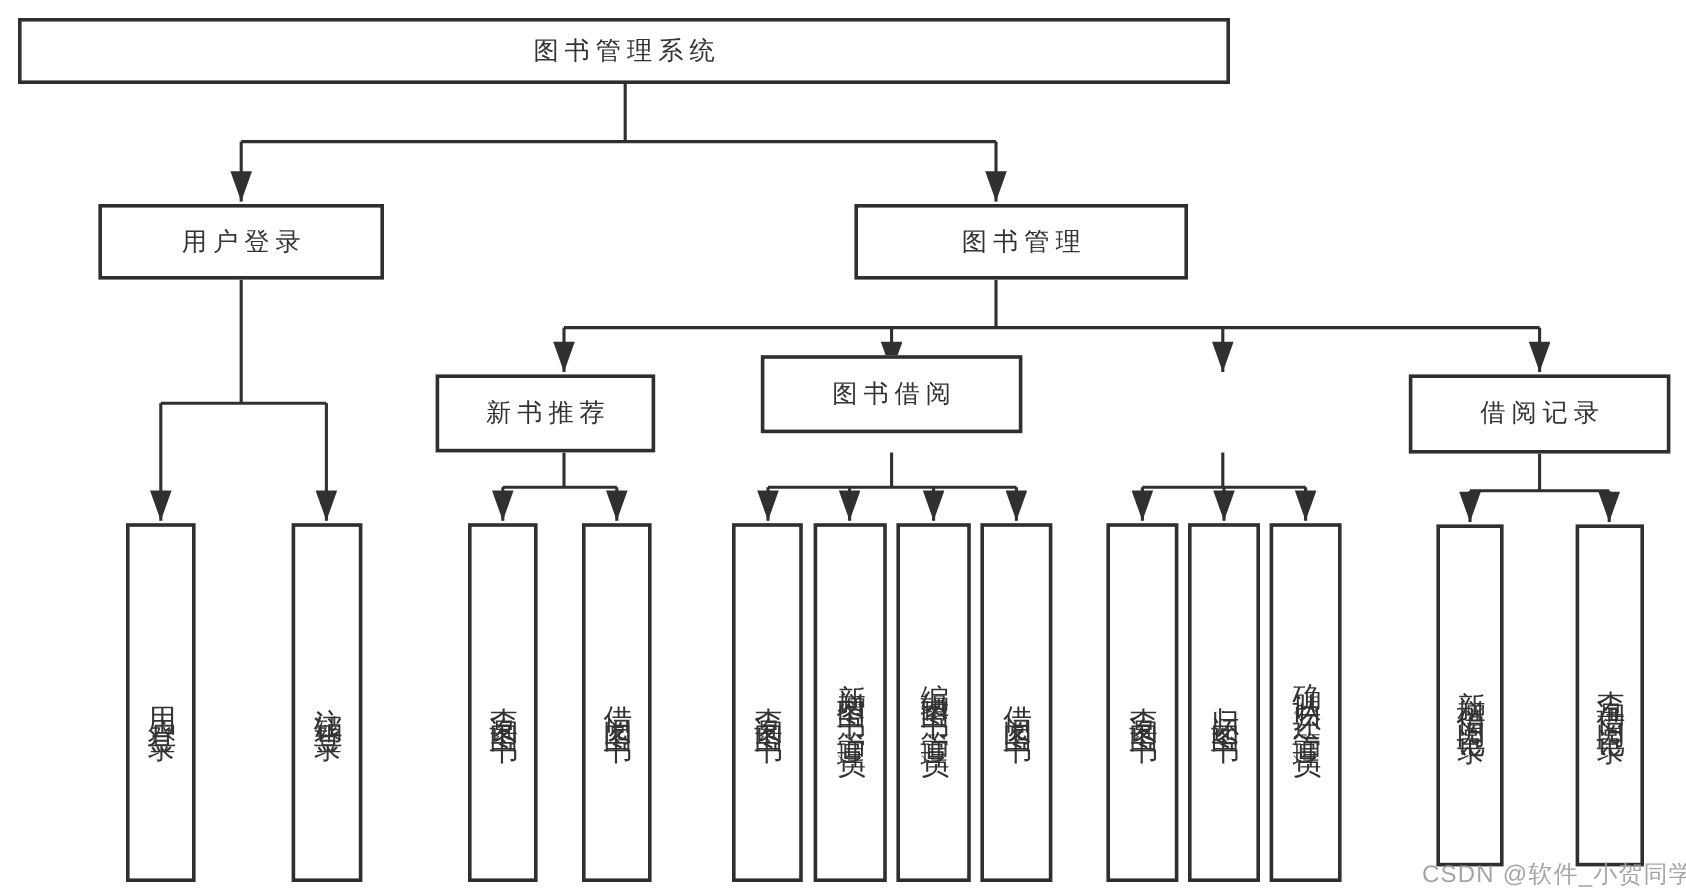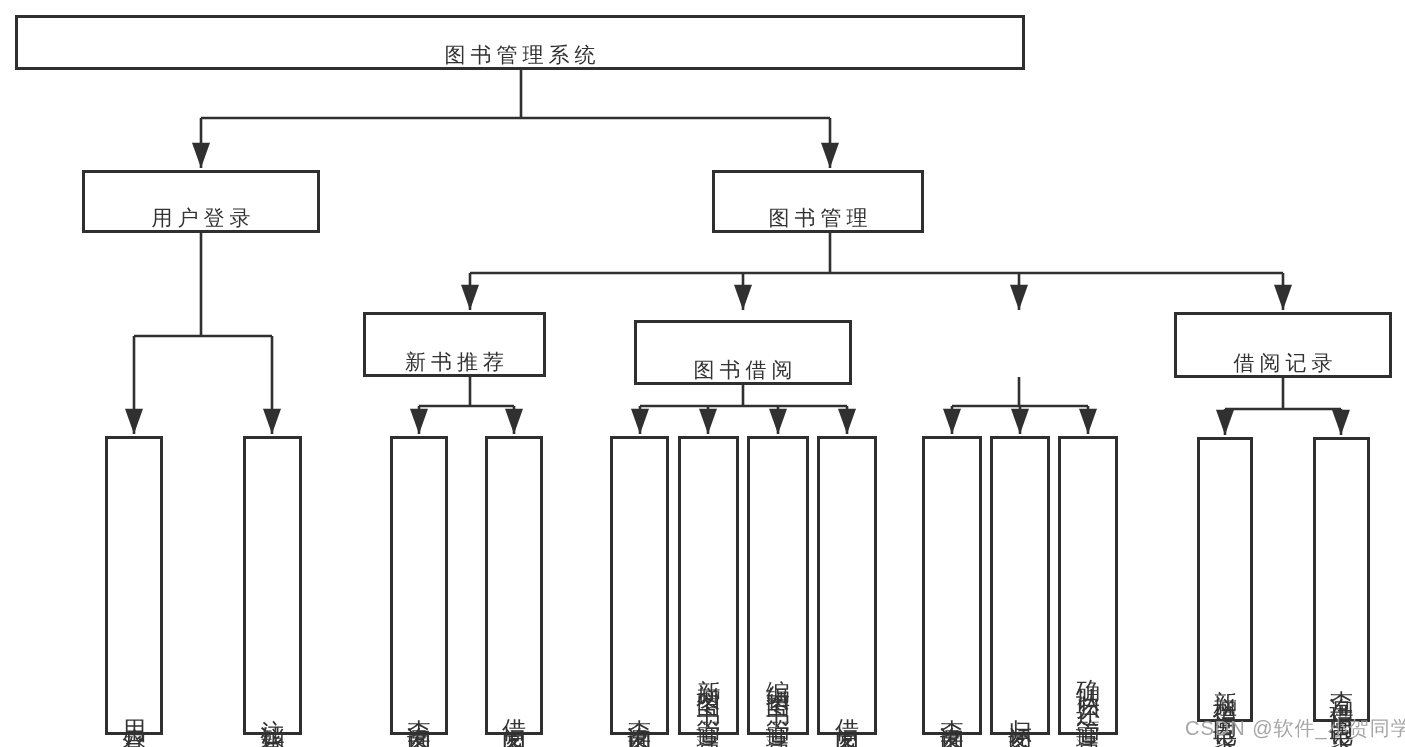--- a/index.html
+++ b/index.html
@@ -9,21 +9,21 @@
     background:#ffffff;
     overflow:hidden;
     font-family:"Liberation Sans","DejaVu Sans",sans-serif;
   }
   .connectors{position:absolute;left:0;top:0;width:1405px;height:747px;}
   .connectors path{stroke:#303030;stroke-width:2.6;fill:none;}
   .connectors marker path{fill:#303030;stroke:none;}
   .box{
     position:absolute;box-sizing:border-box;
     border:3px solid #2f2f2f;background:#ffffff;
-    display:flex;align-items:flex-end;justify-content:center;
+    display:flex;align-items:center;justify-content:center;
   }
   .box.h span{
     font-size:21px;color:#333333;letter-spacing:5px;text-indent:5px;
     white-space:nowrap;line-height:1.2;
   }
   .box.v span{
     writing-mode:vertical-rl;text-orientation:mixed;
     font-size:24px;color:#333333;letter-spacing:8px;
     line-height:1;white-space:nowrap;
   }
@@ -93,28 +93,28 @@
     </g>
   </svg>
 
   <div class="box h" style="left:15px;top:15px;width:1010px;height:55px;">
     <span>图书管理系统</span>
   </div>
 
   <div class="box h" style="left:82px;top:170px;width:238px;height:63px;">
     <span>用户登录</span>
   </div>
-  <div class="box h" style="left:712px;top:170px;width:212px;height:63px;">
+  <div class="box h" style="left:712px;top:170px;width:278px;height:63px;">
     <span>图书管理</span>
   </div>
 
   <div class="box h" style="left:363px;top:312px;width:183px;height:65px;">
     <span>新书推荐</span>
   </div>
-  <div class="box h" style="left:634px;top:320px;width:218px;height:65px;">
+  <div class="box h" style="left:634px;top:296px;width:218px;height:65px;">
     <span>图书借阅</span>
   </div>
   <div class="box h" style="left:1174px;top:312px;width:218px;height:66px;">
     <span>借阅记录</span>
   </div>
 
   <div class="box v" style="left:105px;top:436px;width:58px;height:299px;">
     <span>用户登录</span>
   </div>
   <div class="box v" style="left:243px;top:436px;width:59px;height:299px;">

